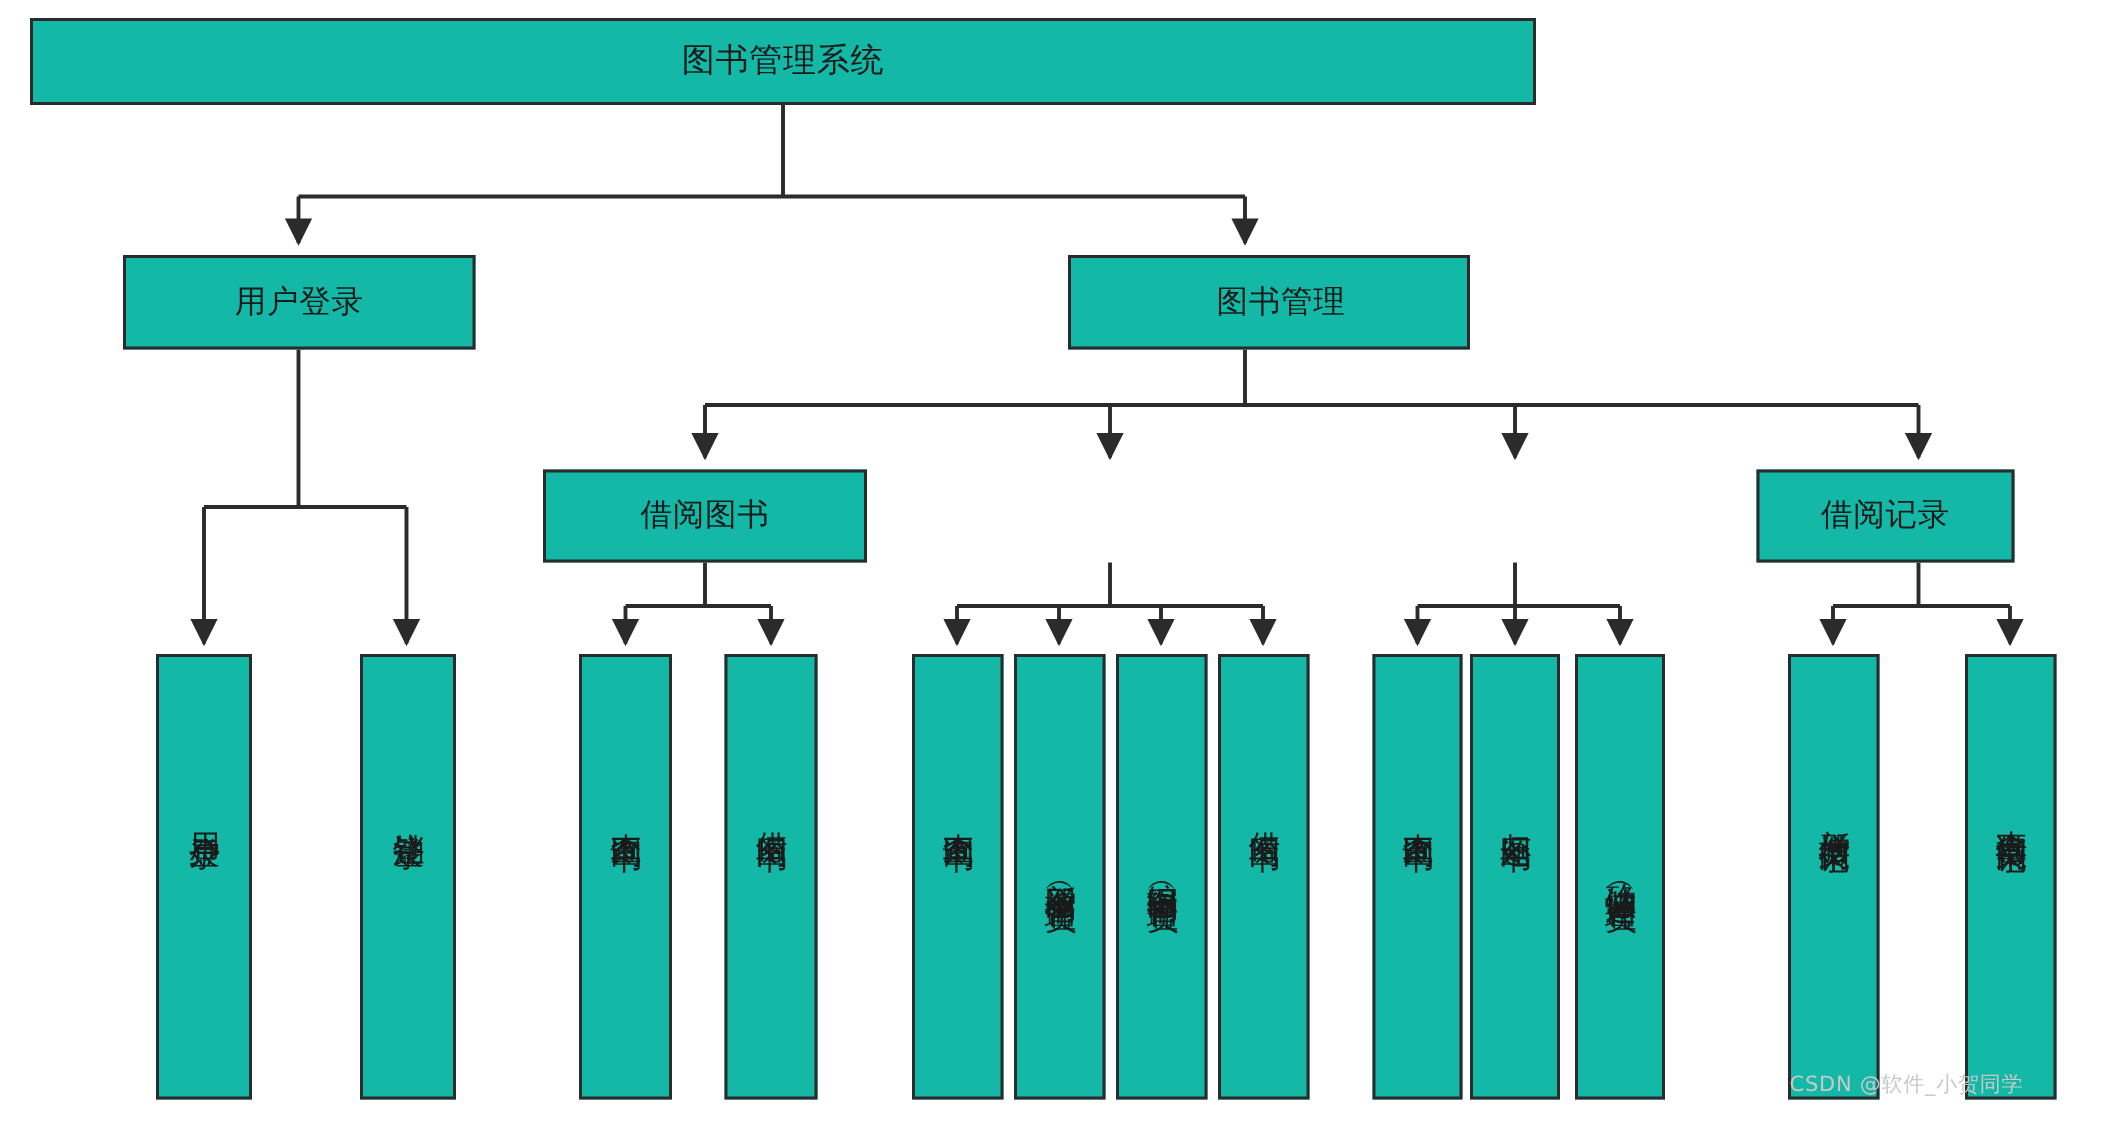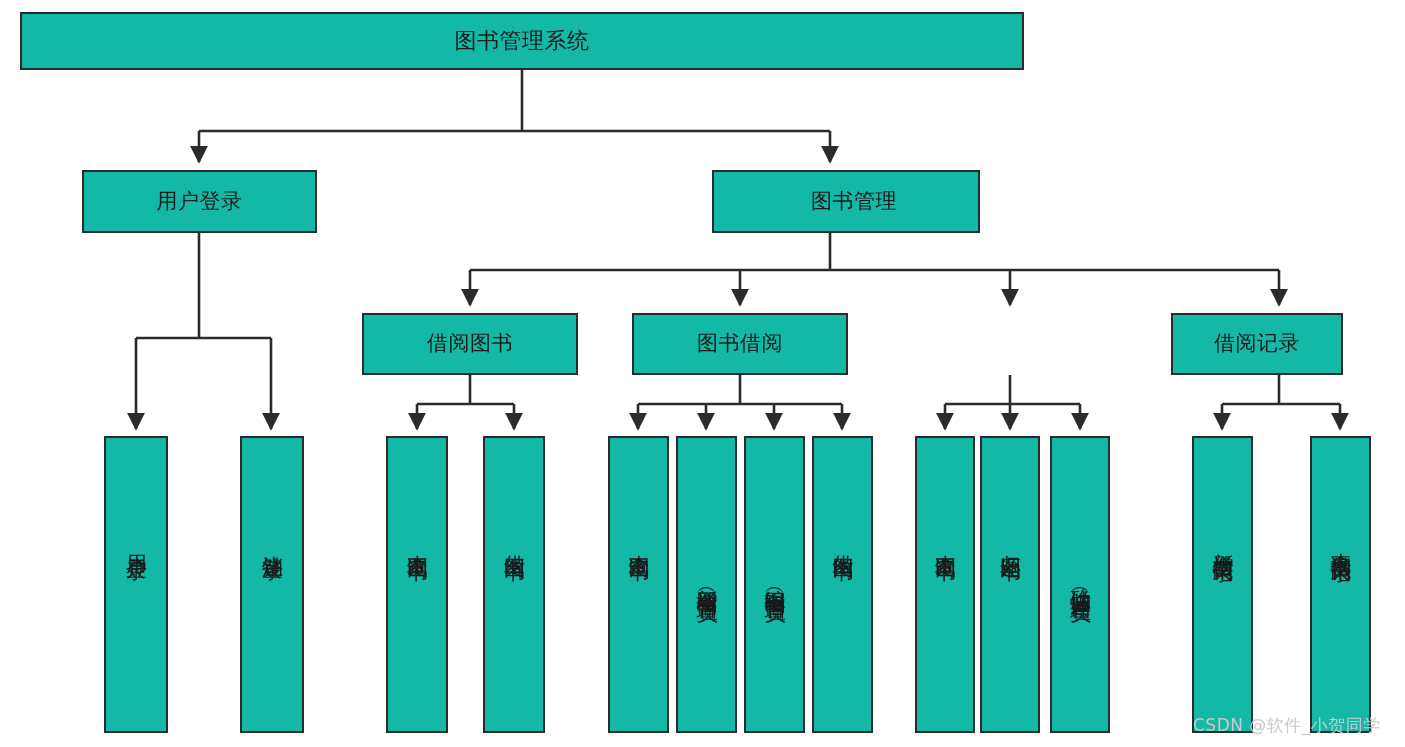--- a/index.html
+++ b/index.html
@@ -68,21 +68,21 @@
   }
   .node.vert.mid .label {
     padding-top: 78px;
   }
   .node.vert.short .label {
     padding-top: 78px;
   }
   .watermark {
     position: absolute;
     color: #c9c9c9;
-    font-size: 17px;
+    font-size: 14px;
     white-space: nowrap;
     letter-spacing: 0.5px;
   }
 </style>
 </head>
 <body>
 
 <div id="canvas">
 
   <svg class="edges" viewBox="0 0 1405 747">
@@ -142,23 +142,20 @@
   <div class="node horiz" style="left:82px; top:170px; width:235px; height:63px;">
     <span class="label">用户登录</span>
   </div>
   <div class="node horiz" style="left:712px; top:170px; width:268px; height:63px;padding-left:16px;">
     <span class="label">图书管理</span>
   </div>
 
   <div class="node horiz" style="left:362px; top:313px; width:216px; height:62px;">
     <span class="label">借阅图书</span>
   </div>
-  <div class="node horiz" style="left:632px; top:313px; width:216px; height:62px;">
-    <span class="label">图书借阅</span>
-  </div>
   <div class="node horiz" style="left:1171px; top:313px; width:172px; height:62px;">
     <span class="label">借阅记录</span>
   </div>
 
   <div class="node vert short" style="left:104px; top:436px; width:64px; height:297px;">
     <span class="label" style="padding-top: 94px;">用户登录</span>
   </div>
   <div class="node vert short" style="left:240px; top:436px; width:64px; height:297px;">
     <span class="label" style="padding-top: 94px;">注销登录</span>
   </div>

